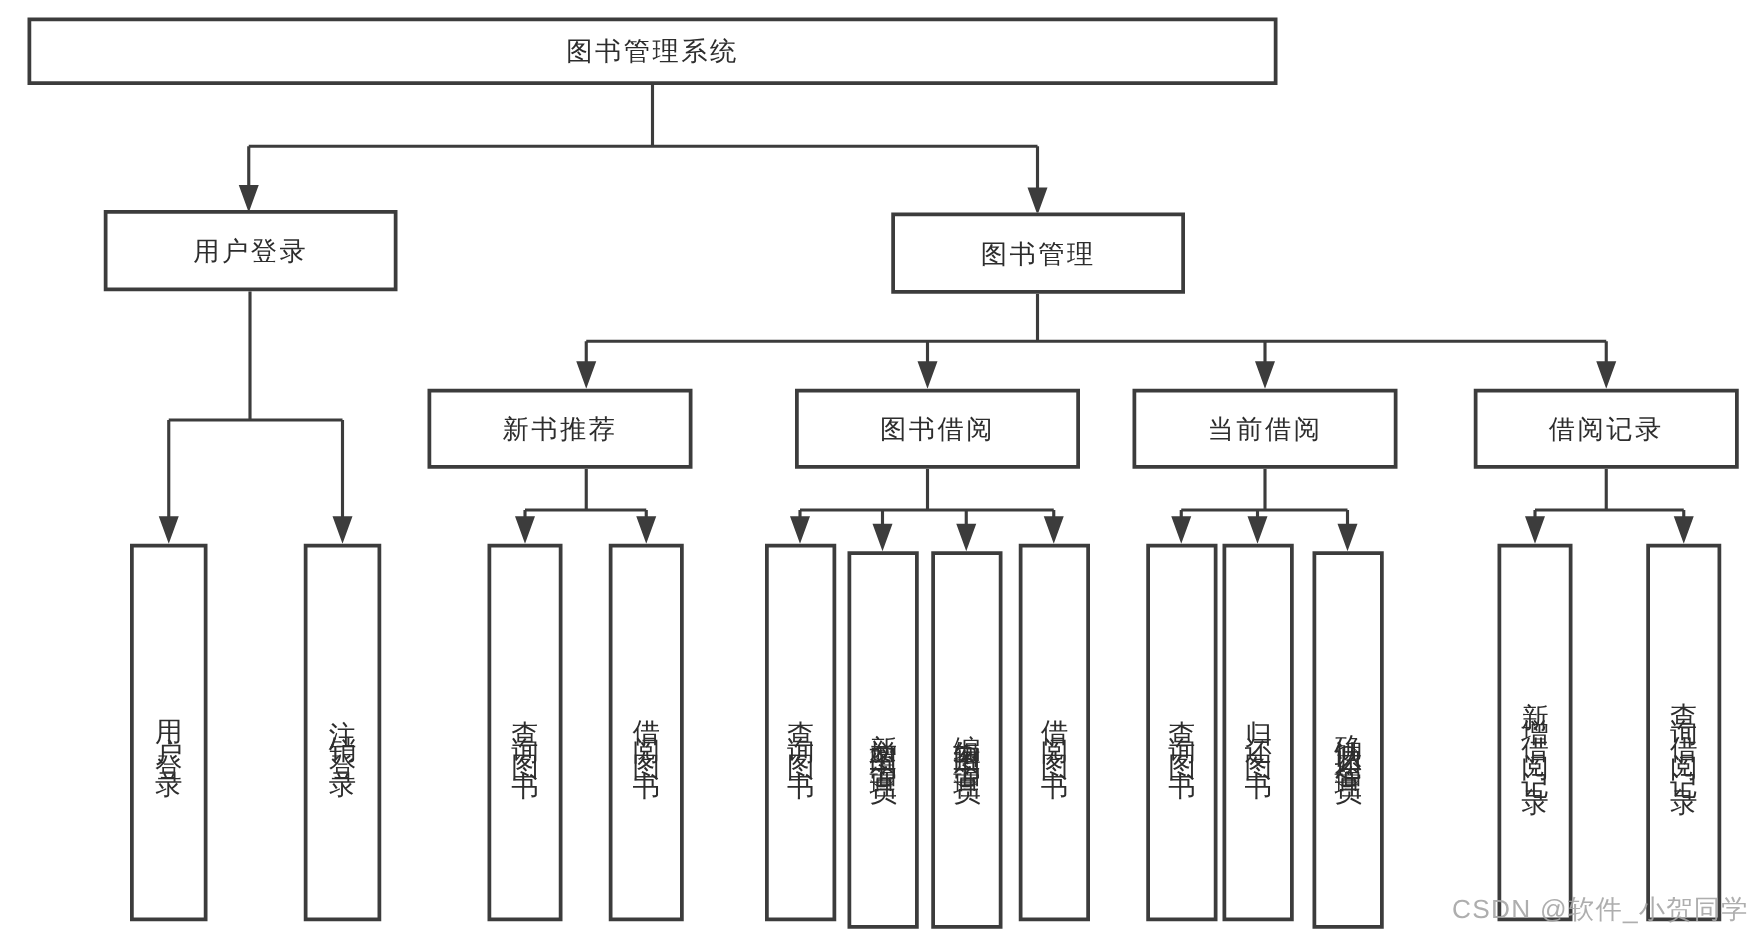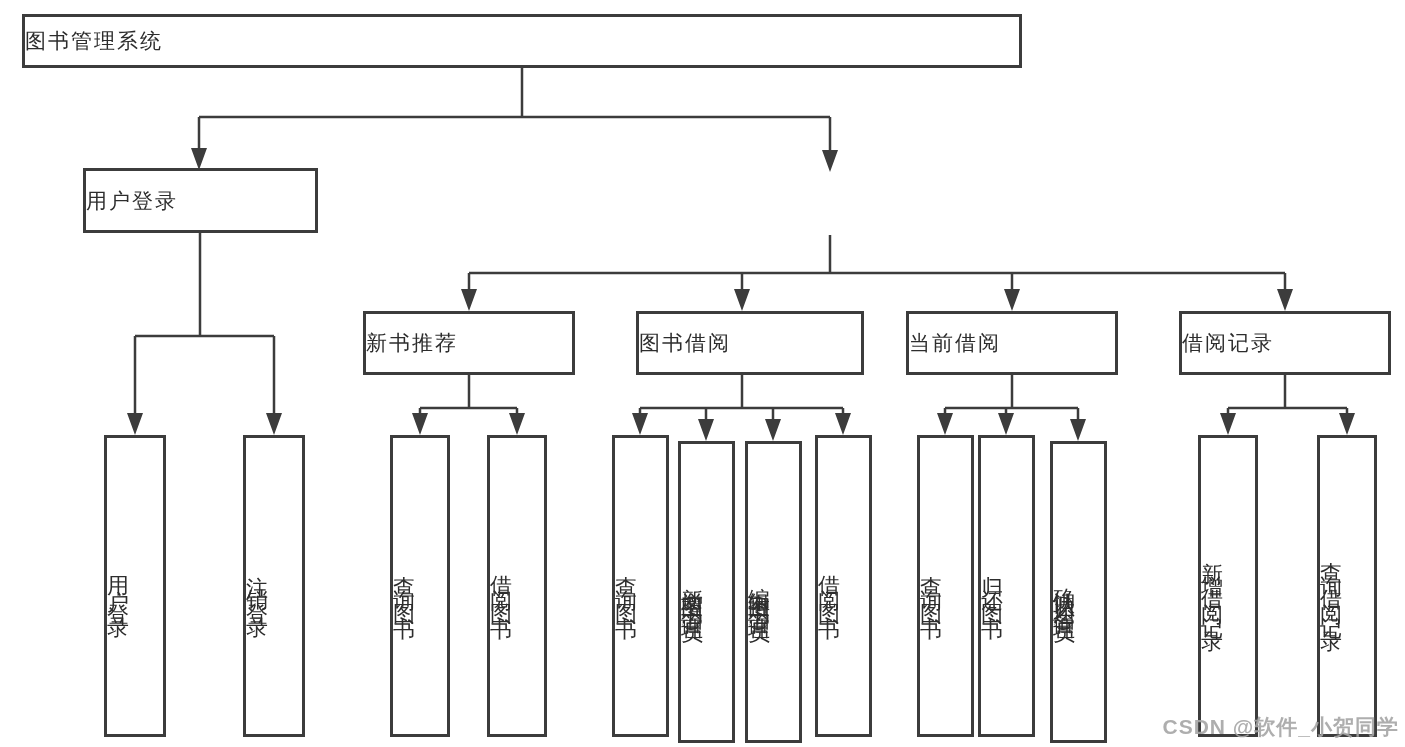--- a/index.html
+++ b/index.html
@@ -3,31 +3,31 @@
 <meta charset="utf-8">
 <style>
   html,body{margin:0;padding:0;background:#ffffff;}
   .canvas{
     position:relative;width:1405px;height:747px;background:#ffffff;overflow:hidden;
     font-family:"Liberation Sans","DejaVu Sans",sans-serif;color:#2d2d2d;
   }
   svg.wires{position:absolute;left:0;top:0;width:1405px;height:747px;}
   .node{
     position:absolute;background:#ffffff;border:3px solid #3c3c3c;box-sizing:border-box;
-    display:flex;align-items:center;justify-content:flex-start;
+    display:flex;align-items:center;justify-content:center;
   }
   .node.h span{font-size:21px;letter-spacing:2px;white-space:nowrap;}
   .node.v span{
     writing-mode:vertical-rl;text-orientation:mixed;
     font-size:22px;letter-spacing:14px;line-height:1;white-space:nowrap;
   }
   .node.v.tight span{letter-spacing:5px;}
   .watermark{
     position:absolute;right:6px;bottom:6px;font-size:21px;letter-spacing:1px;
-    color:rgba(165,165,165,0.9);white-space:nowrap;z-index:5;font-weight:bold;
+    color:rgba(165,165,165,0.9);white-space:nowrap;z-index:5;
   }
 </style>
 </head>
 <body>
 
 <div class="canvas">
 
   <svg class="wires" viewBox="0 0 1405 747" aria-hidden="true">
 
     <path fill="none" stroke="#3c3c3c" stroke-width="2.5" d="
@@ -52,22 +52,25 @@
       M1339 413 L1355 413 L1347 435 Z"></path>
   </svg>
 
   <div class="node h" style="left:22px;top:14px;width:1000px;height:54px">
     <span>图书管理系统</span>
   </div>
 
   <div class="node h" style="left:83px;top:168px;width:235px;height:65px">
     <span>用户登录</span>
   </div>
+  <div class="node h" style="left:713px;top:170px;width:235px;height:65px">
+    <span>图书管理</span>
+  </div>
 
-  <div class="node h" style="left:363px;top:311px;width:212px;height:64px">
+  <div class="node h" style="left:342px;top:311px;width:212px;height:64px">
     <span>新书推荐</span>
   </div>
   <div class="node h" style="left:636px;top:311px;width:228px;height:64px">
     <span>图书借阅</span>
   </div>
   <div class="node h" style="left:1179px;top:311px;width:212px;height:64px">
     <span>借阅记录</span>
   </div>
   <div class="node h" style="left:906px;top:311px;width:212px;height:64px">
     <span>当前借阅</span>

